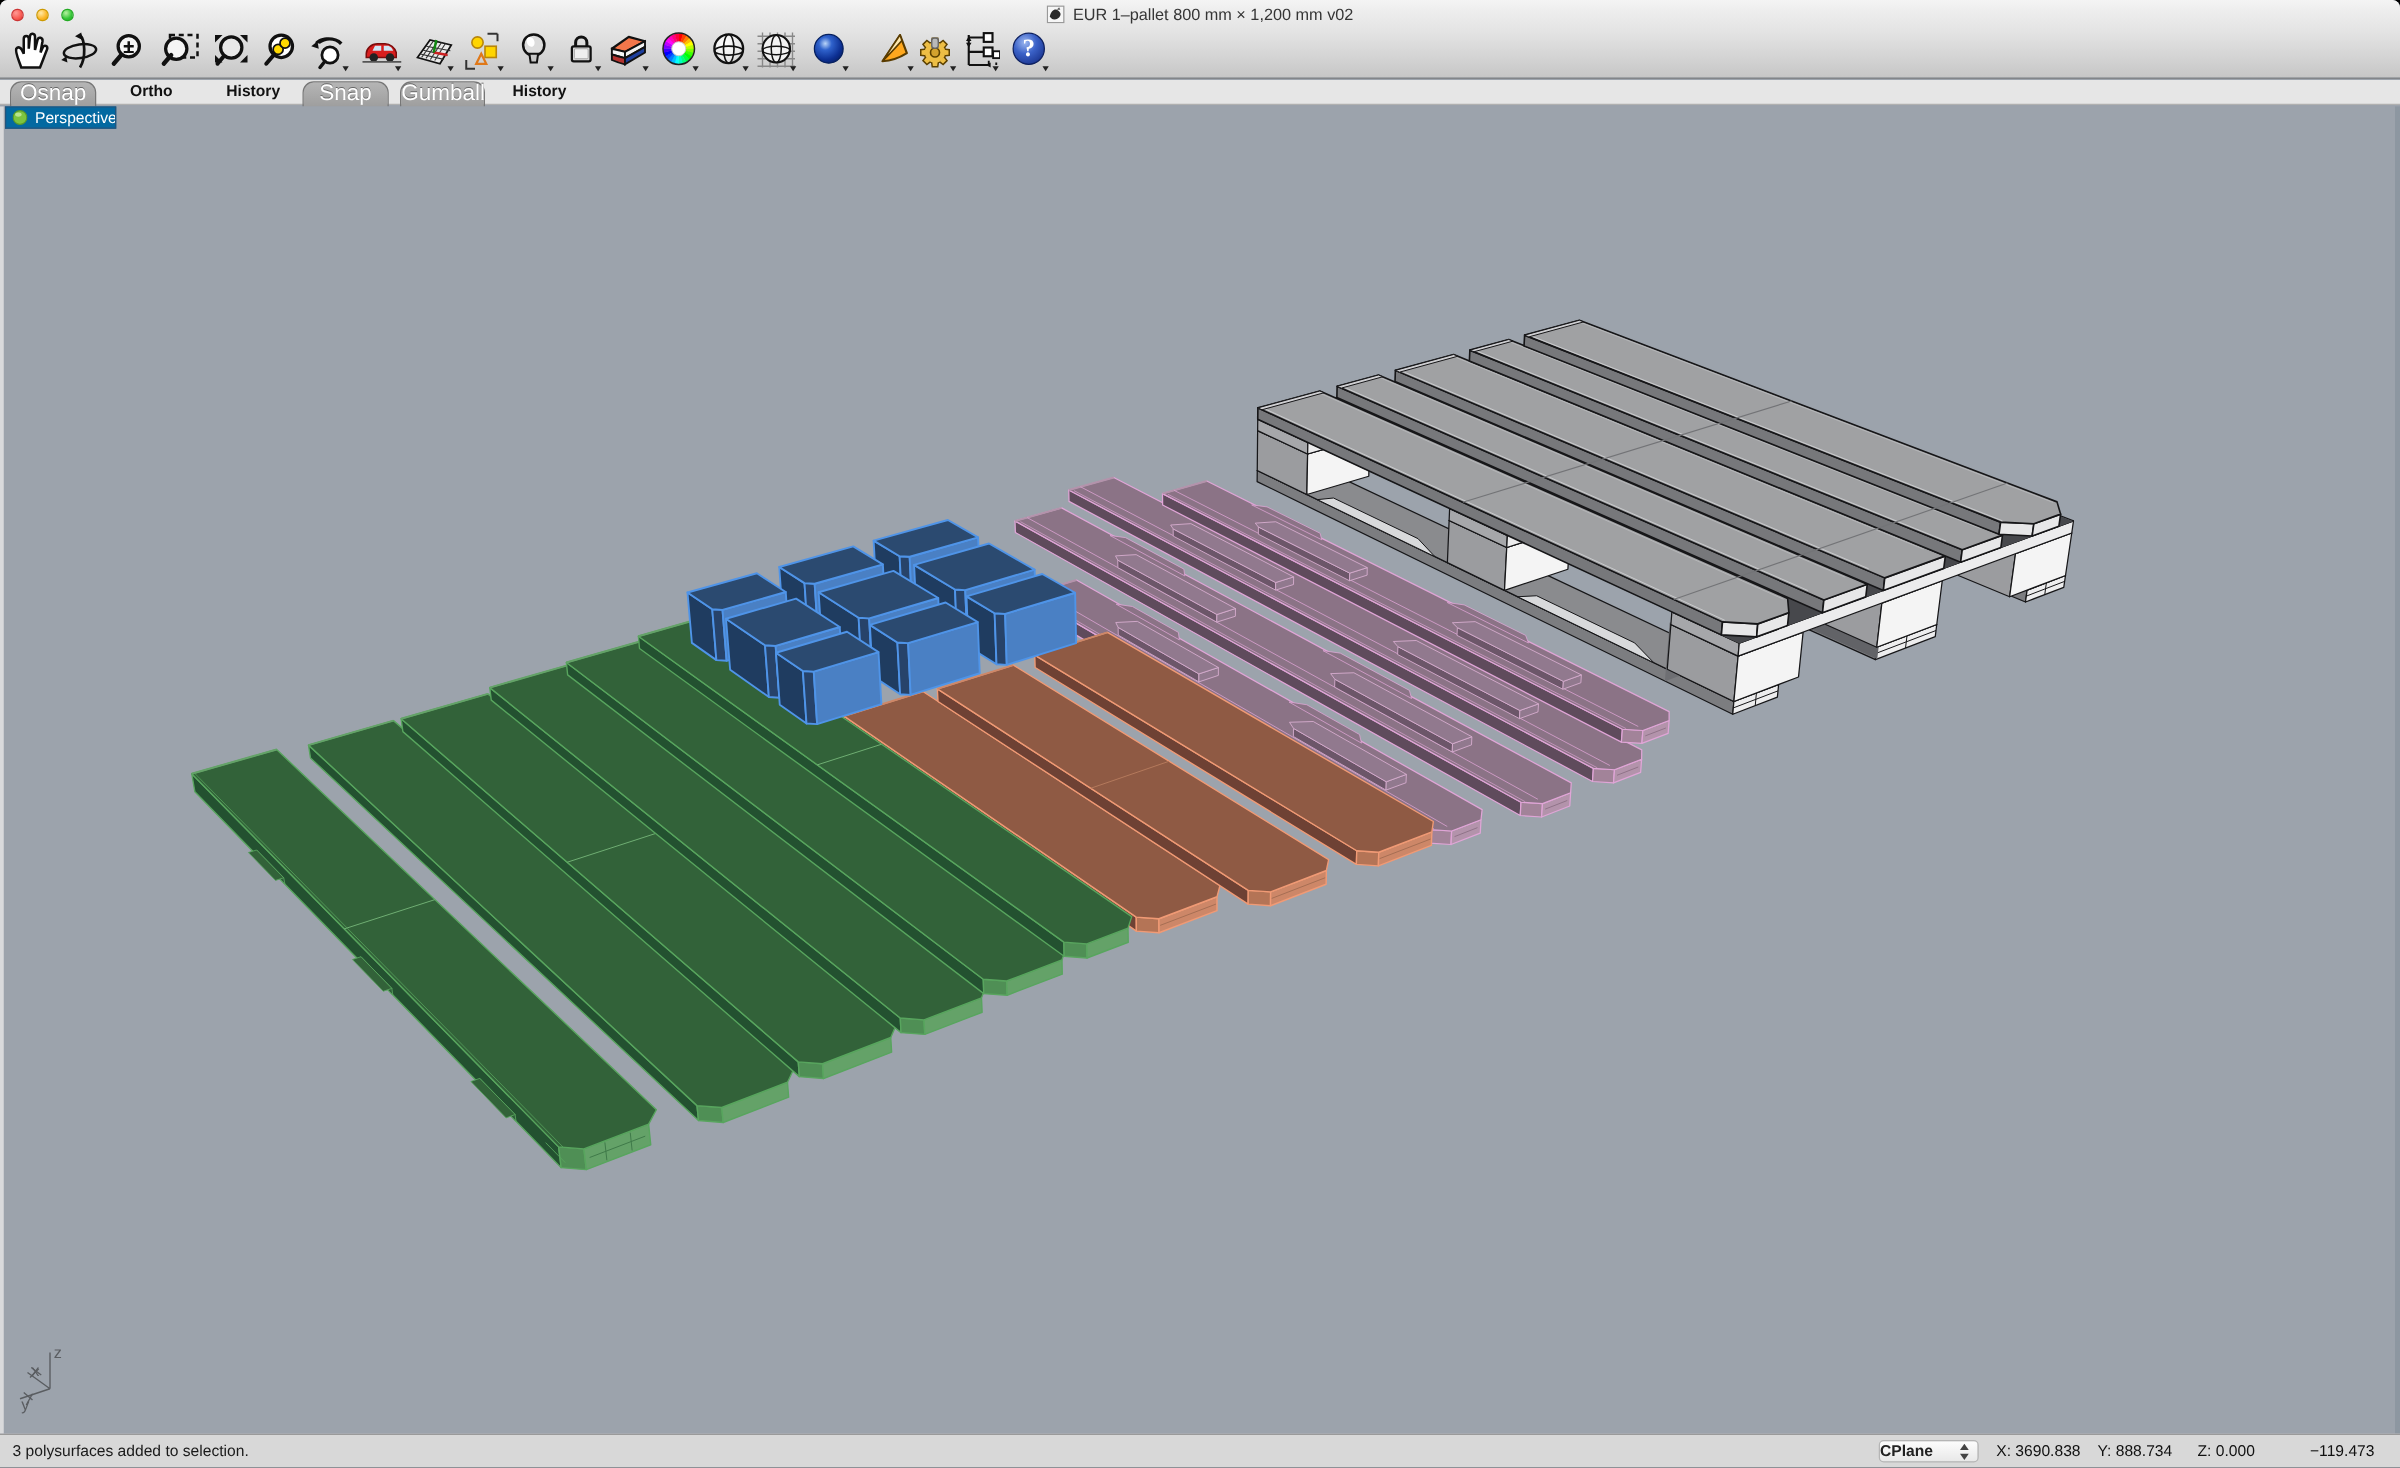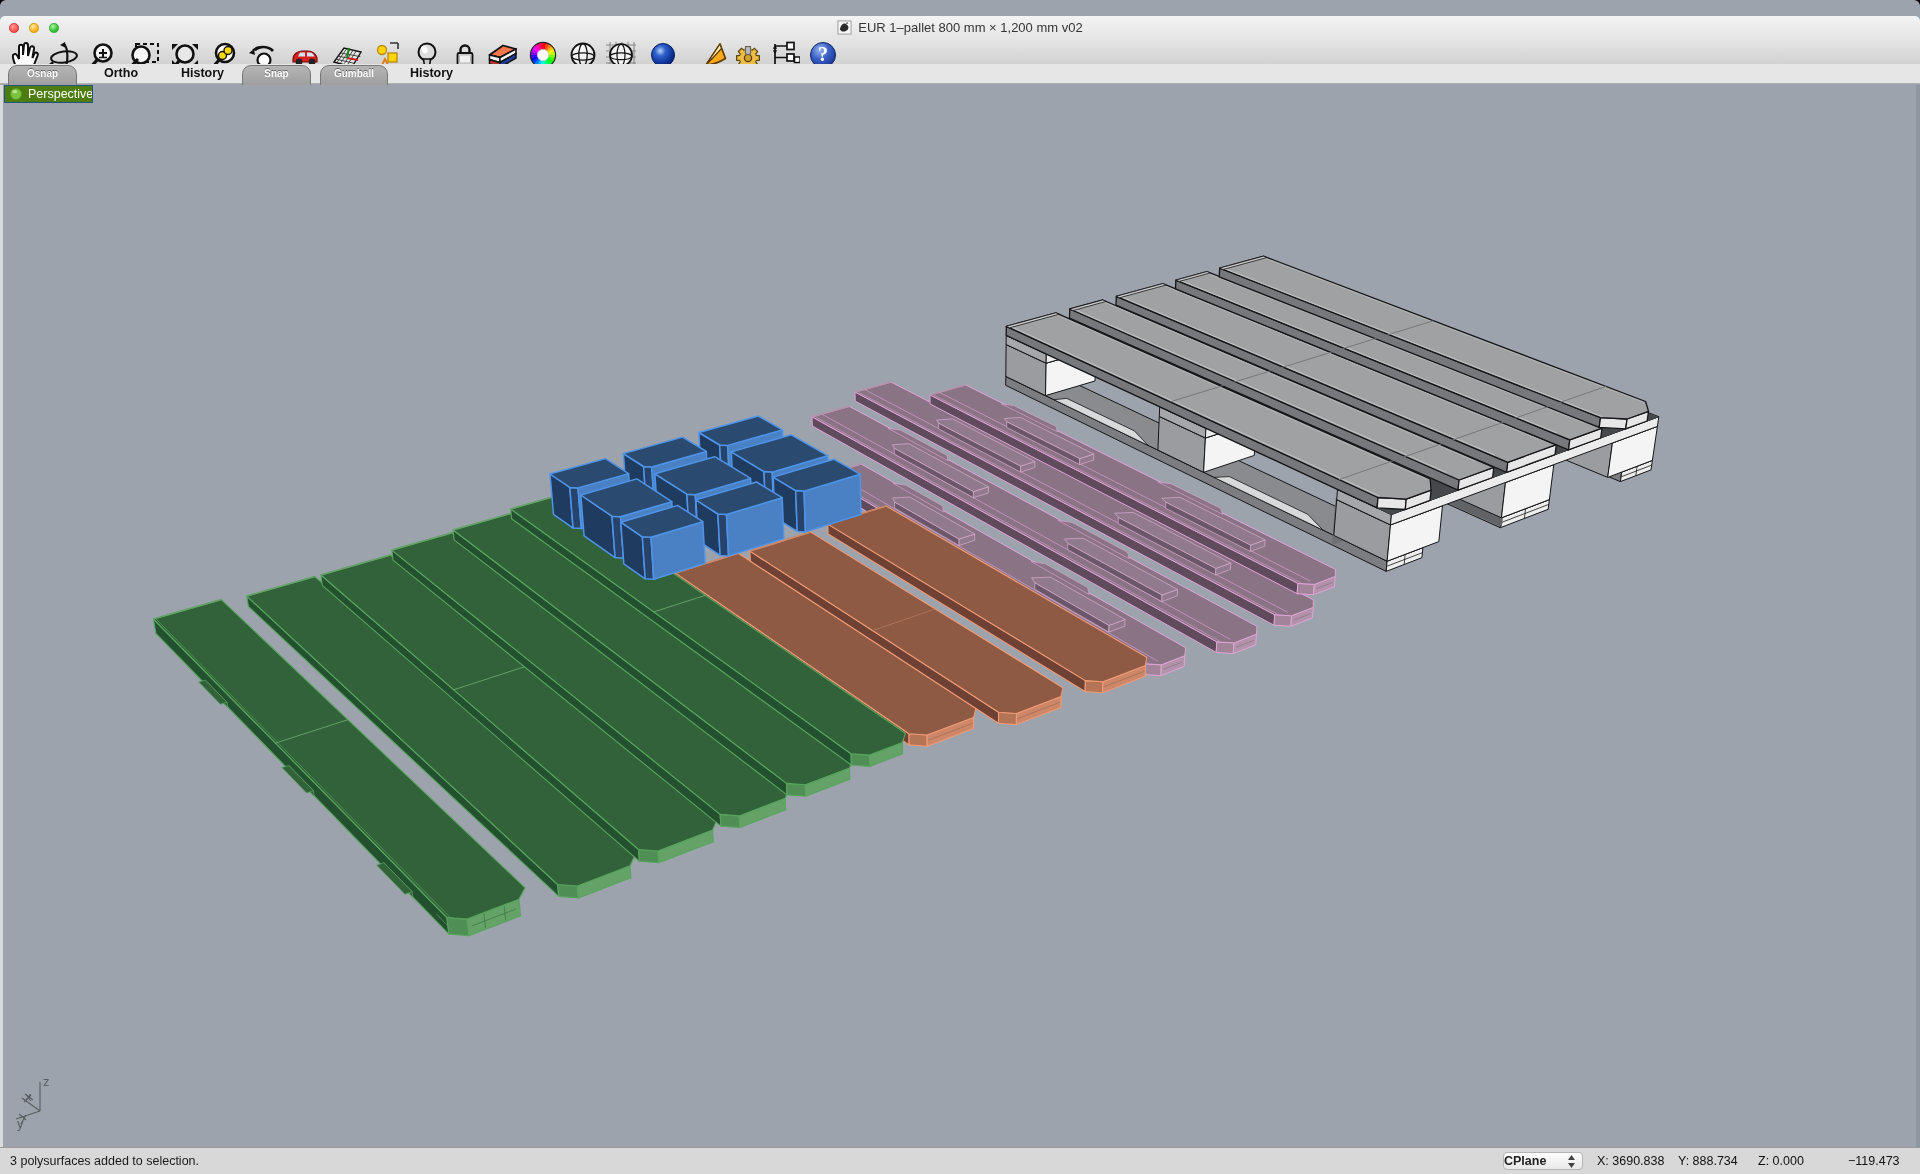--- a/index.html
+++ b/index.html
@@ -1,23 +1,23 @@
 <!DOCTYPE html>
 <html><head><meta charset="utf-8"><style>
 *{margin:0;padding:0;box-sizing:border-box}
 body{width:1920px;height:1174px;overflow:hidden;font-family:"Liberation Sans",sans-serif;background:#000}
 .win{position:absolute;inset:0;background:#9ca3ac;border-radius:6px 6px 0 0;overflow:hidden}
-.titlebar{position:absolute;left:0;top:16px;width:1920px;height:63px;background:linear-gradient(#f4f4f4 0px,#eeeeee 8px,#e3e3e3 26px,#d2d2d2 48px,#c6c6c6 62px);border-bottom:1px solid #6e6e6e;border-radius:5px 5px 0 0}
+.titlebar{position:absolute;left:0;top:0;width:1920px;height:63px;background:linear-gradient(#f4f4f4 0px,#eeeeee 8px,#e3e3e3 26px,#d2d2d2 48px,#c6c6c6 62px);border-bottom:1px solid #6e6e6e;border-radius:5px 5px 0 0}
 .tl{position:absolute;top:7px;width:9.5px;height:9.5px;border-radius:50%}
 .title{position:absolute;top:3.5px;left:0;width:100%;text-align:center;font-size:13px;color:#353535}
 .opts{position:absolute;left:0;top:64px;width:1920px;height:20px;background:#e6e6e6;border-bottom:1px solid #b0b0b0}
-.btn{position:absolute;top:1px;height:34px;background:linear-gradient(#b5b5b5,#8f8f8f);border:1px solid #777;border-radius:9px;color:#fff;font-size:10px;font-weight:bold;text-align:center;line-height:16px;text-shadow:0 -1px 0 #666}
+.btn{position:absolute;top:1px;height:34px;background:linear-gradient(#b5b5b5,#8f8f8f);border:1px solid #777;border-radius:9px;color:#fff;font-size:18px;font-weight:normal;text-align:center;line-height:16px;text-shadow:0 -1px 0 #666}
 .lbl{position:absolute;top:2px;font-size:12.5px;font-weight:bold;color:#111}
 .vp{position:absolute;left:0;top:85px;width:1920px;height:1062px;background:#9ca3ac;overflow:hidden}
-.vplabel{position:absolute;left:4px;top:0px;width:89px;height:18px;background:#4d7c0f;border:1px solid #24547c;color:#fff;font-size:12.5px;line-height:17px;white-space:nowrap;overflow:hidden}
+.vplabel{position:absolute;left:4px;top:0px;width:89px;height:18px;background:#0369a1;border:1px solid #24547c;color:#fff;font-size:12.5px;line-height:17px;white-space:nowrap;overflow:hidden}
 .status{position:absolute;left:0;top:1147px;width:1920px;height:27px;background:#d8d8d8;border-top:1px solid #9a9a9a;font-size:12.5px;color:#1a1a1a}
 .cpl{position:absolute;left:1503px;top:4px;width:80px;height:18px;background:linear-gradient(#fdfdfd,#e8e8e8);border:1px solid #b5b5b5;border-radius:4px;font-size:12.5px;font-weight:bold;color:#222;line-height:17px;padding-left:0}
 .coord{position:absolute;top:6px;font-size:12.5px;color:#111}
 </style></head><body>
 <div class="win">
 <div class="titlebar">
  <div class="tl" style="left:9px;background:radial-gradient(circle at 35% 30%,#ff9a95,#f95a52 60%,#d33a32);border:0.5px solid #c33"></div>
  <div class="tl" style="left:29px;background:radial-gradient(circle at 35% 30%,#ffe9a8,#fcb626 60%,#df9a12);border:0.5px solid #c90"></div>
  <div class="tl" style="left:49px;background:radial-gradient(circle at 35% 30%,#b6f1a0,#35c637 60%,#24a52a);border:0.5px solid #2a2"></div>
  <div class="title"><svg width="15" height="15" viewBox="0 0 16 16" style="vertical-align:-3px;margin-right:6px">

